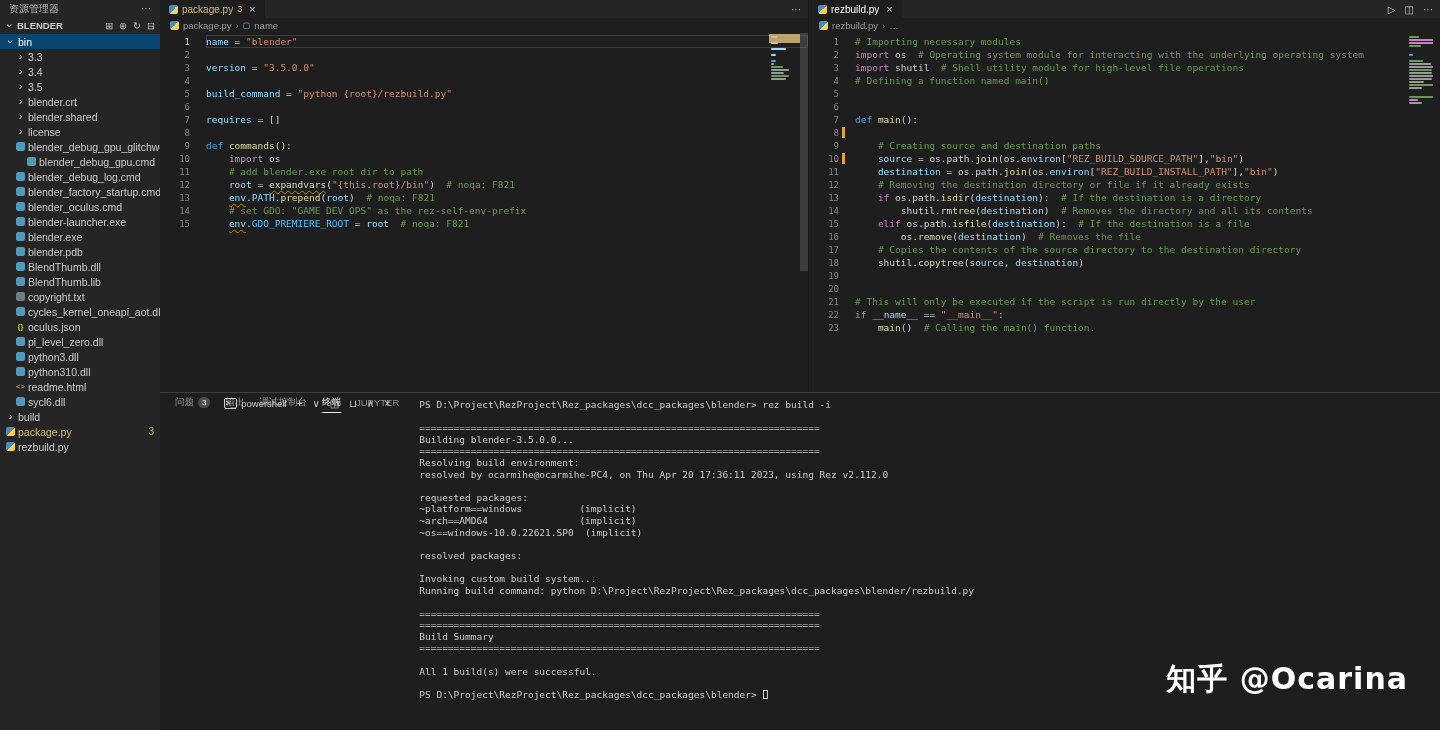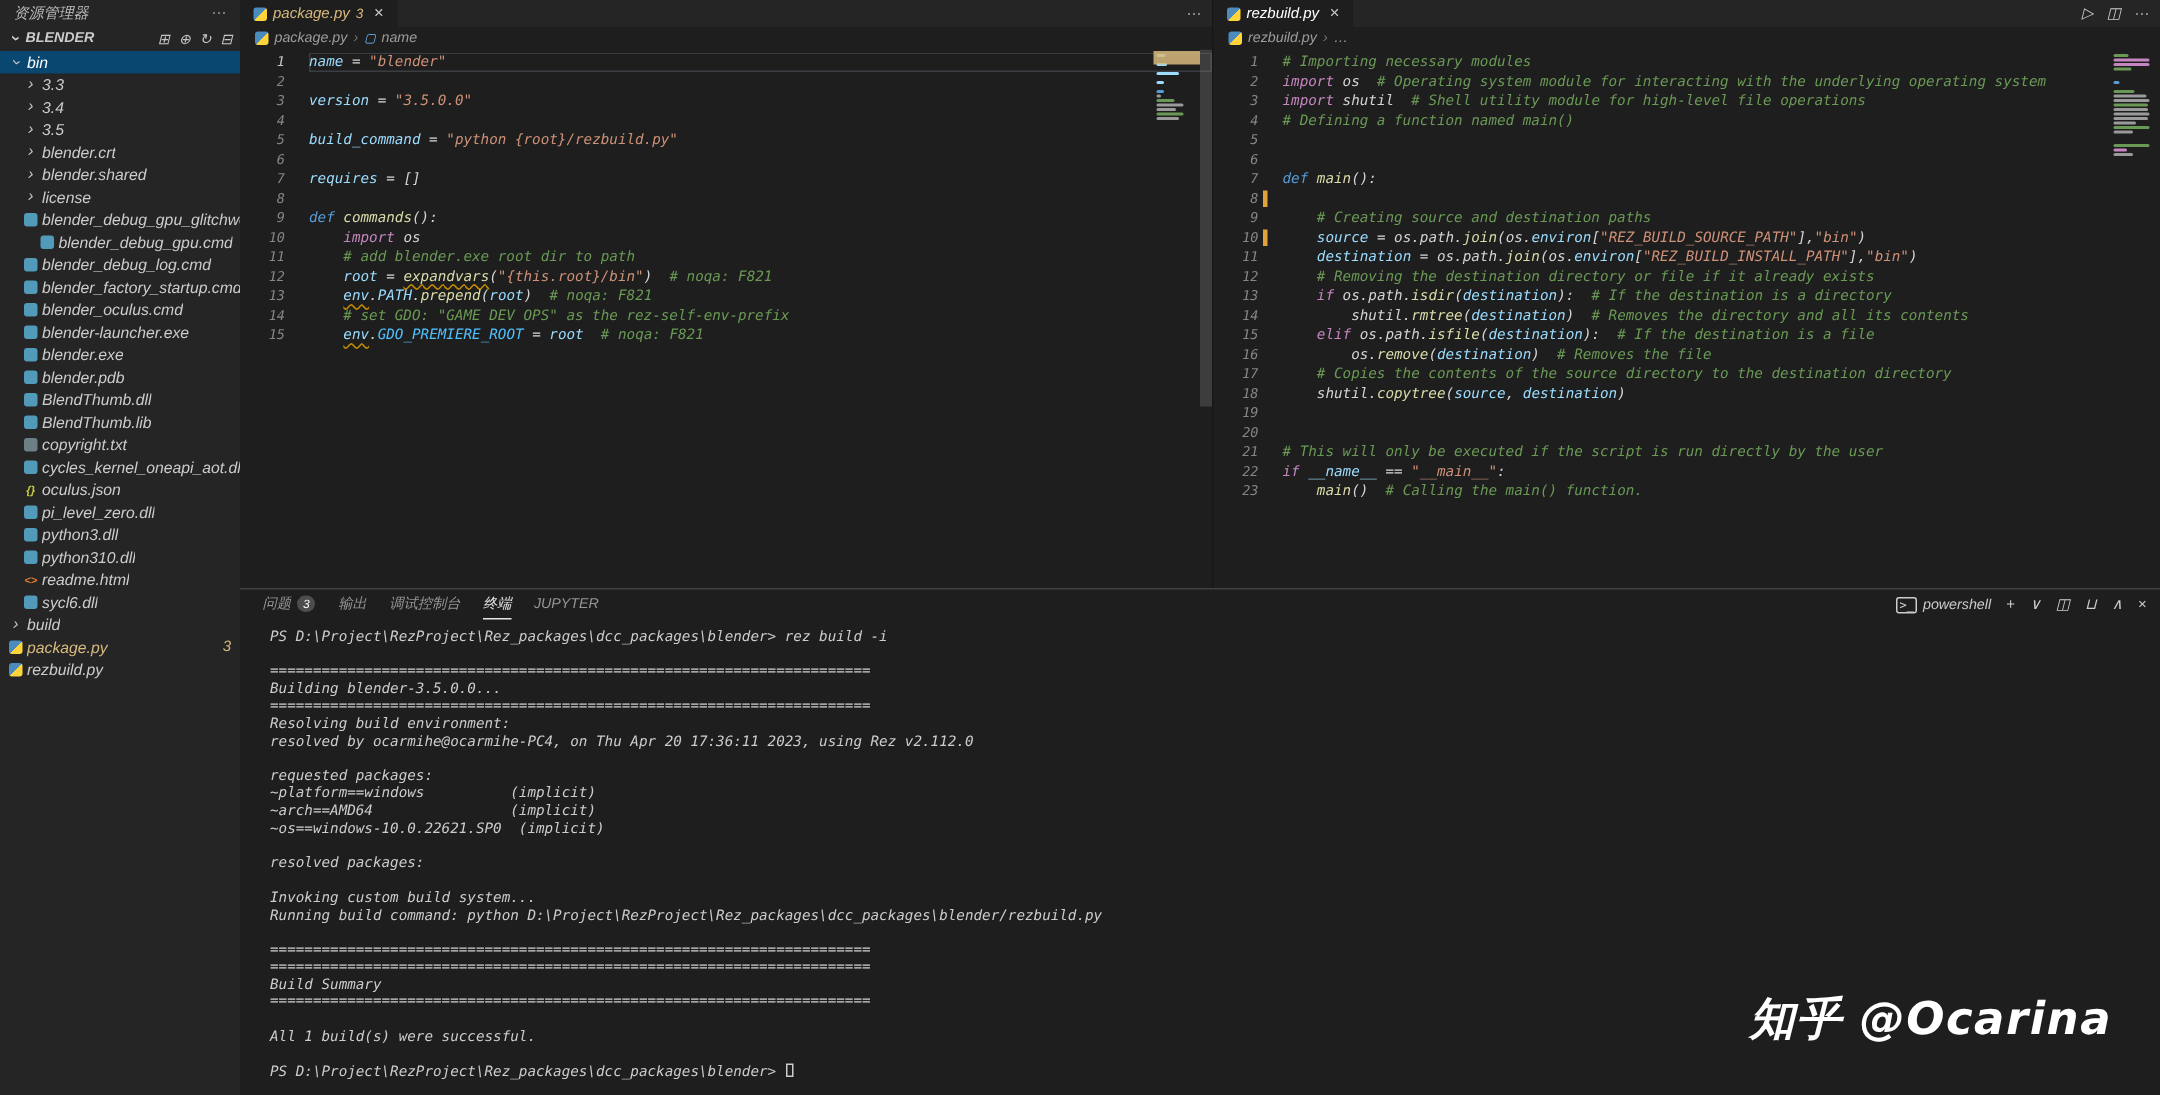--- a/index.html
+++ b/index.html
@@ -1,18 +1,18 @@
 <!DOCTYPE html>
 <html><head>
 <meta charset="utf-8">
 <style>
   * { margin:0; padding:0; box-sizing:border-box; }
   html,body { background:#111; }
   body { font-family:"Liberation Sans", sans-serif; }
-  .app { position:relative; width:1440px; height:730px; background:#701a75; display:flex; overflow:hidden; color:#cccccc;font-style:italic; }
+  .app { position:relative; width:1440px; height:730px; background:#701a75; display:flex; overflow:hidden; color:#cccccc; }
 
   
   .sidebar { width:160px; min-width:160px; background:#252526; display:flex; flex-direction:column; font-size:10.5px; }
   .sb-title { height:17px; display:flex; align-items:center; justify-content:space-between; padding:0 9px; font-size:10px; color:#bbbbbb; }
   .sb-section { height:17px; display:flex; align-items:center; gap:3px; padding:0 5px; font-weight:bold; font-size:9.5px; color:#cccccc; }
   .sb-actions { margin-left:auto; display:flex; gap:6px; font-weight:normal; font-size:9.5px; color:#c5c5c5; }
   .sb-actions span { cursor:pointer; }
   .tree { flex:1; overflow:hidden; }
   .row { height:15px; display:flex; align-items:center; gap:3px; white-space:nowrap; overflow:hidden; cursor:pointer; color:#cccccc; }
   .row.selected { background:#094771; color:#ffffff; }
@@ -67,21 +67,21 @@
 
   .minimap { position:absolute; top:3px; width:28px; }
   #editor1 .minimap { right:9px; }
   #editor2 .minimap { right:3px; }
   .mm-line { height:2px; margin-bottom:1px; border-radius:1px; }
   .mm-slider { position:absolute; left:-2px; right:-1px; top:-2px; height:9px; background:rgba(215,186,125,0.85); }
   .scrollbar { position:absolute; right:0; top:0; bottom:0; width:8px; }
   .sb-thumb { width:100%; height:238px; background:rgba(121,121,121,0.35); }
 
   
-  .panel { flex:1; border-top:1px solid #404040; display:flex; flex-direction:column; background:#1e1e1e; min-height:0; }
+  .panel { flex:1; border-top:1px solid #404040; display:flex; flex-direction:row; background:#1e1e1e; min-height:0; }
   .panel-tabs { height:20px; flex:none; display:flex; align-items:center; position:relative; }
   .ptabs { display:flex; gap:15px; padding-left:15px; height:100%; align-items:stretch; }
   .ptab { display:flex; align-items:center; gap:4px; font-size:9.5px; color:#969696; cursor:pointer; border-bottom:1px solid transparent; }
   .ptab.active { color:#e7e7e7; border-bottom-color:#e7e7e7; }
   .pbadge { background:#4d4d4d; color:#ffffff; border-radius:7px; font-size:8px; line-height:11px; height:11px; padding:0 4px; }
   .panel-actions { position:absolute; right:9px; top:0; bottom:0; display:flex; align-items:center; gap:10px; color:#cccccc; font-size:10px; }
   .panel-actions > span { cursor:pointer; }
   .ps-label { display:flex; align-items:center; gap:4px; font-size:9.5px; color:#cccccc; }
   .ps-icon { font-family:"DejaVu Sans Mono", monospace; font-size:8px; border:1px solid #cccccc; border-radius:2px; padding:0 1px; line-height:9px; }
   .terminal { flex:1; padding:6px 0 0 20px; font-family:"DejaVu Sans Mono", monospace; font-size:9.5px; color:#cccccc; overflow:hidden; }

